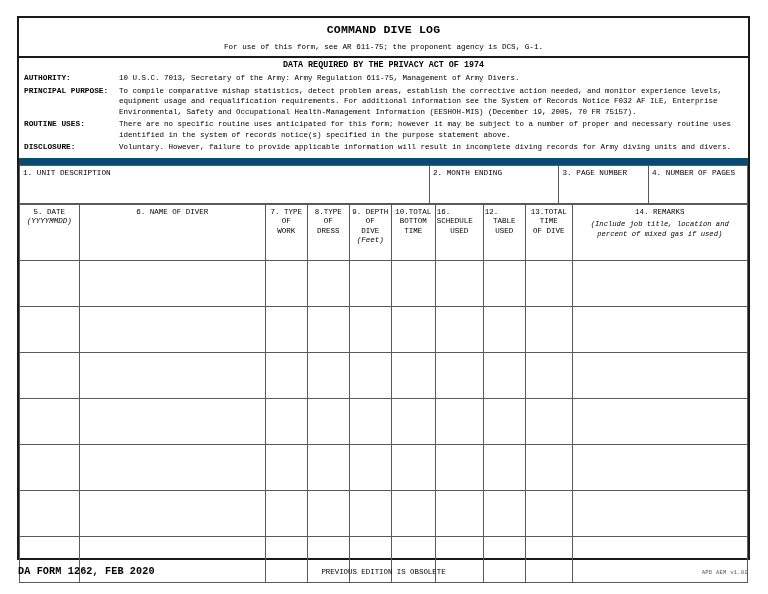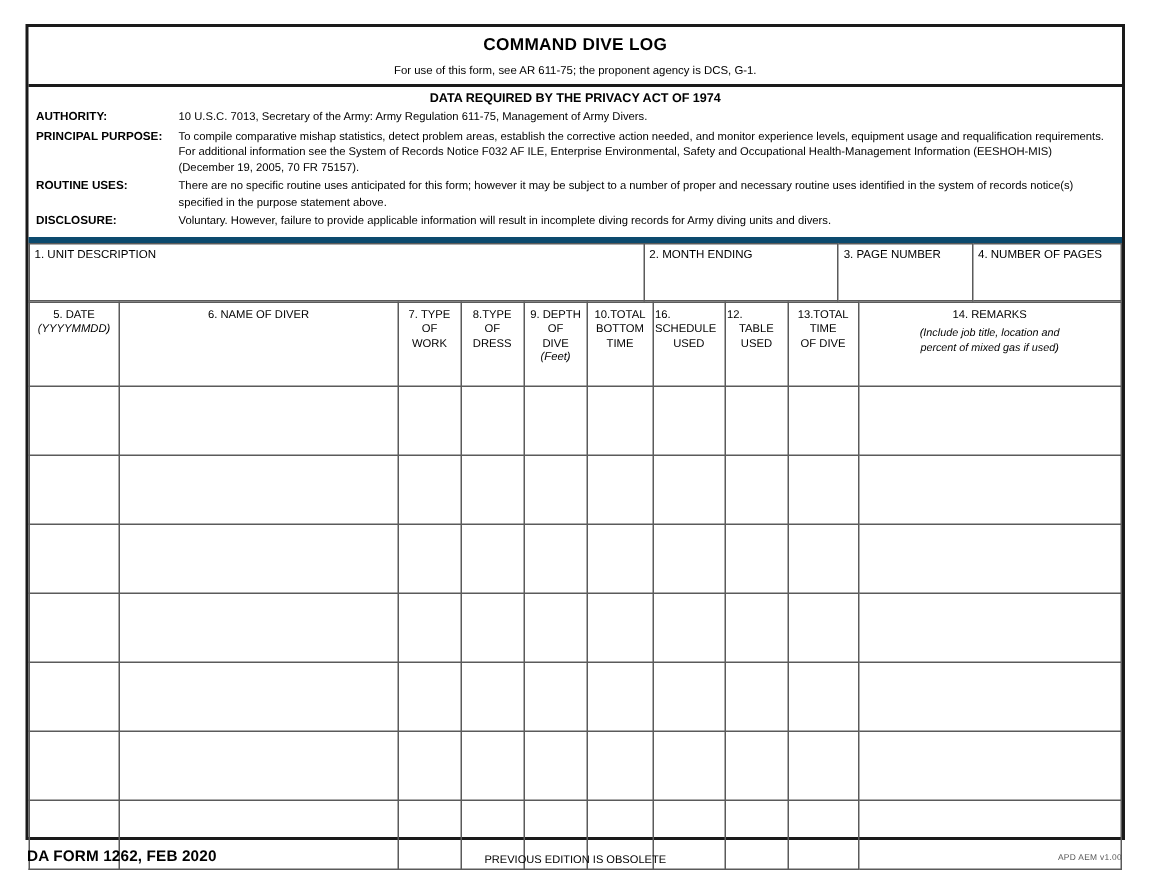--- a/index.html
+++ b/index.html
@@ -12,20 +12,21 @@
     height: 594px;
     font-family: "Liberation Sans", sans-serif;
     color: #000000;
     overflow: hidden;
   }
 
   #page {
     position: relative;
     width: 624px;
     height: 594px;
+    font-family: Liberation Mono, monospace;
   }
 
   
   .form-frame {
     position: absolute;
     left: 17px;
     top: 16px;
     width: 733px;   
     height: 544px;  
     border: 2px solid #1a1a1a;
@@ -46,21 +47,21 @@
     line-height: 14px;
     margin-bottom: 5px;
   }
   .form-subtitle {
     font-size: 7.6px;
     line-height: 10px;
   }
 
   
   .privacy-block {
-    border-bottom: 4px solid #0c4a6e;
+    border-bottom: 7px solid #0c4a6e;
     padding: 2px 0 3px 0;
   }
   .privacy-heading {
     text-align: center;
     font-size: 8.4px;
     font-weight: bold;
     line-height: 11px;
     margin-bottom: 2px;
   }
   .privacy-row {

